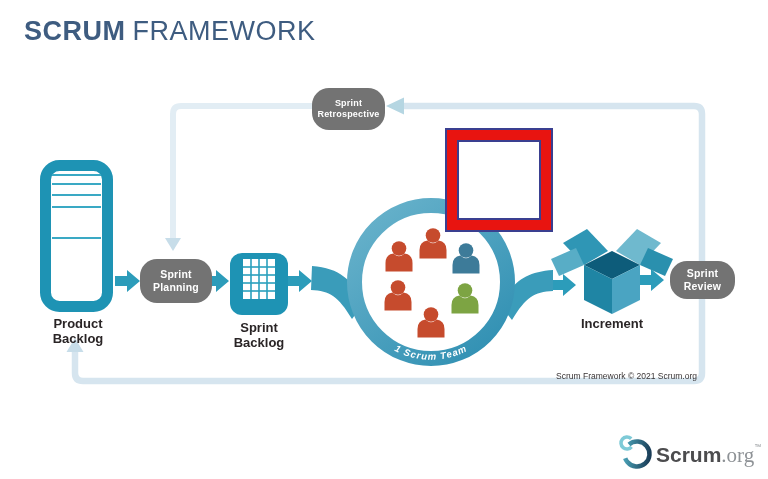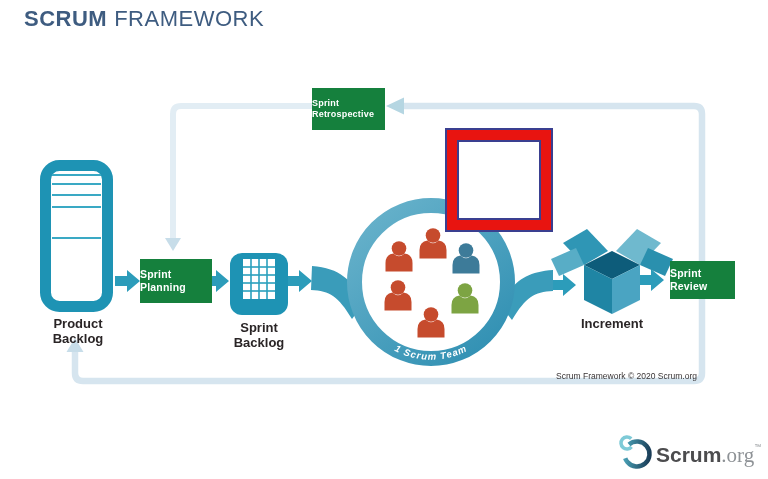--- a/index.html
+++ b/index.html
@@ -1,27 +1,27 @@
 <!DOCTYPE html>
 <html><head>
 <meta charset="utf-8">
 <style>
   html,body{margin:0;padding:0;background:#fff;}
   .page{position:relative;width:768px;height:479px;background:#ffffff;overflow:hidden;
         font-family:"Liberation Sans",sans-serif;}
   .diagram-svg{position:absolute;left:0;top:0;z-index:1;}
-  .page-title{position:absolute;left:24px;top:6px;z-index:2;font-size:22px;color:#3e5c80;
+  .page-title{position:absolute;left:24px;top:16px;z-index:2;font-size:27px;color:#3e5c80;
               letter-spacing:.5px;white-space:nowrap;}
   .t-bold{font-weight:800;}
   .t-reg{font-weight:400;margin-left:7px;}
   .lbl{position:absolute;z-index:2;font-weight:700;font-size:13px;color:#2a2526;
        text-align:center;line-height:1.18;}
-  .tealbox{position:absolute;z-index:3;background:#15803d;border-radius:0;color:#fff;
+  .tealbox{position:absolute;z-index:3;background:#737373;border-radius:17px;color:#fff;
            font-weight:700;display:flex;align-items:center;justify-content:center;
-           text-align:left;font-size:10.5px;line-height:1.2;letter-spacing:.2px;}
+           text-align:center;font-size:10.5px;line-height:1.2;letter-spacing:.2px;}
   .retro{font-size:9px;}
   .highlight-box{position:absolute;z-index:4;left:447px;top:130px;width:104px;height:100px;
            box-sizing:border-box;background:#fff;border:10px solid #e81410;
            outline:2px solid #3a3f90;box-shadow:inset 0 0 0 2px #3a3f90;}
   .daily-circle{position:absolute;z-index:5;left:470px;top:154px;width:58px;height:60px;
            border-radius:50%;background:radial-gradient(circle at 36% 30%,#7abcd0,#4598ba 75%);
            display:flex;align-items:center;justify-content:center;color:#fff;font-weight:700;
            font-size:9.5px;line-height:1.15;text-align:center;}
   .copyright{position:absolute;z-index:2;left:540px;top:371px;width:157px;text-align:right;
            font-size:8.5px;color:#3a3536;}
@@ -133,17 +133,17 @@
   <div class="lbl" style="left:40px;top:316px;width:76px;">Product Backlog</div>
   <div class="lbl" style="left:221px;top:320px;width:76px;">Sprint Backlog</div>
   <div class="lbl" style="left:574px;top:316px;width:76px;">Increment</div>
 
   <div class="tealbox" style="left:140px;top:259px;width:72px;height:44px;">Sprint Planning</div>
   <div class="tealbox retro" style="left:312px;top:88px;width:73px;height:42px;">Sprint Retrospective</div>
   <div class="tealbox" style="left:670px;top:261px;width:65px;height:38px;">Sprint Review</div>
 
   <div class="highlight-box"></div>
 
-  <div class="copyright">Scrum Framework © 2020 Scrum.org</div>
+  <div class="copyright">Scrum Framework © 2021 Scrum.org</div>
 
   <div class="logo-text"><span class="logo-bold">Scrum</span><span class="logo-rest">.org</span><span class="logo-tm">™</span></div>
 
 </div>
 
 </body></html>

